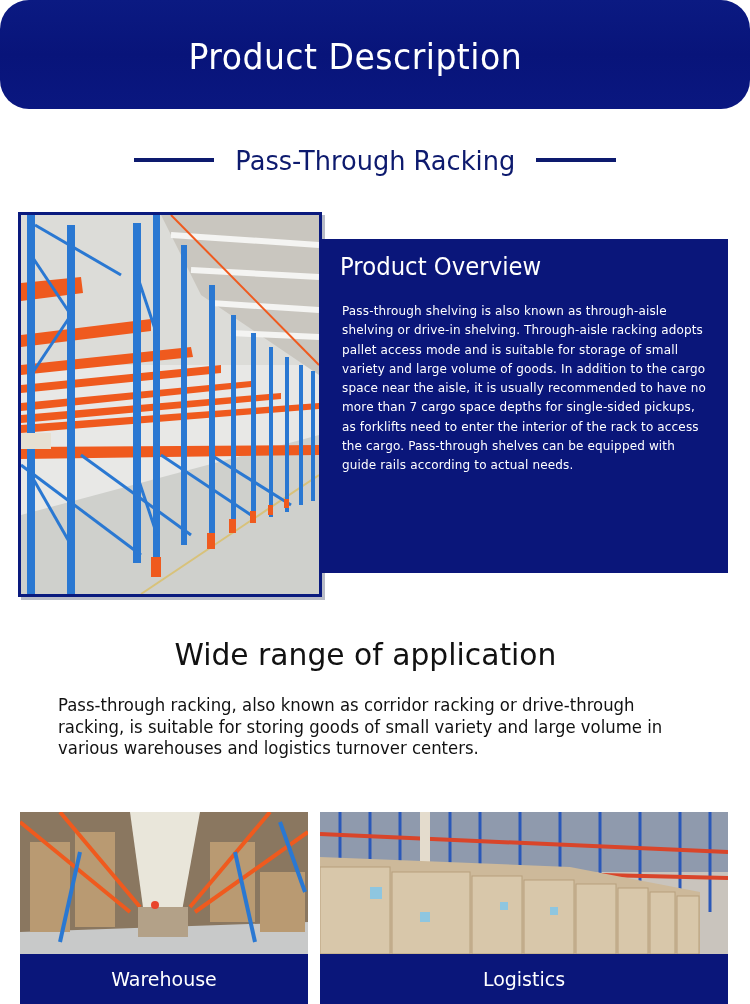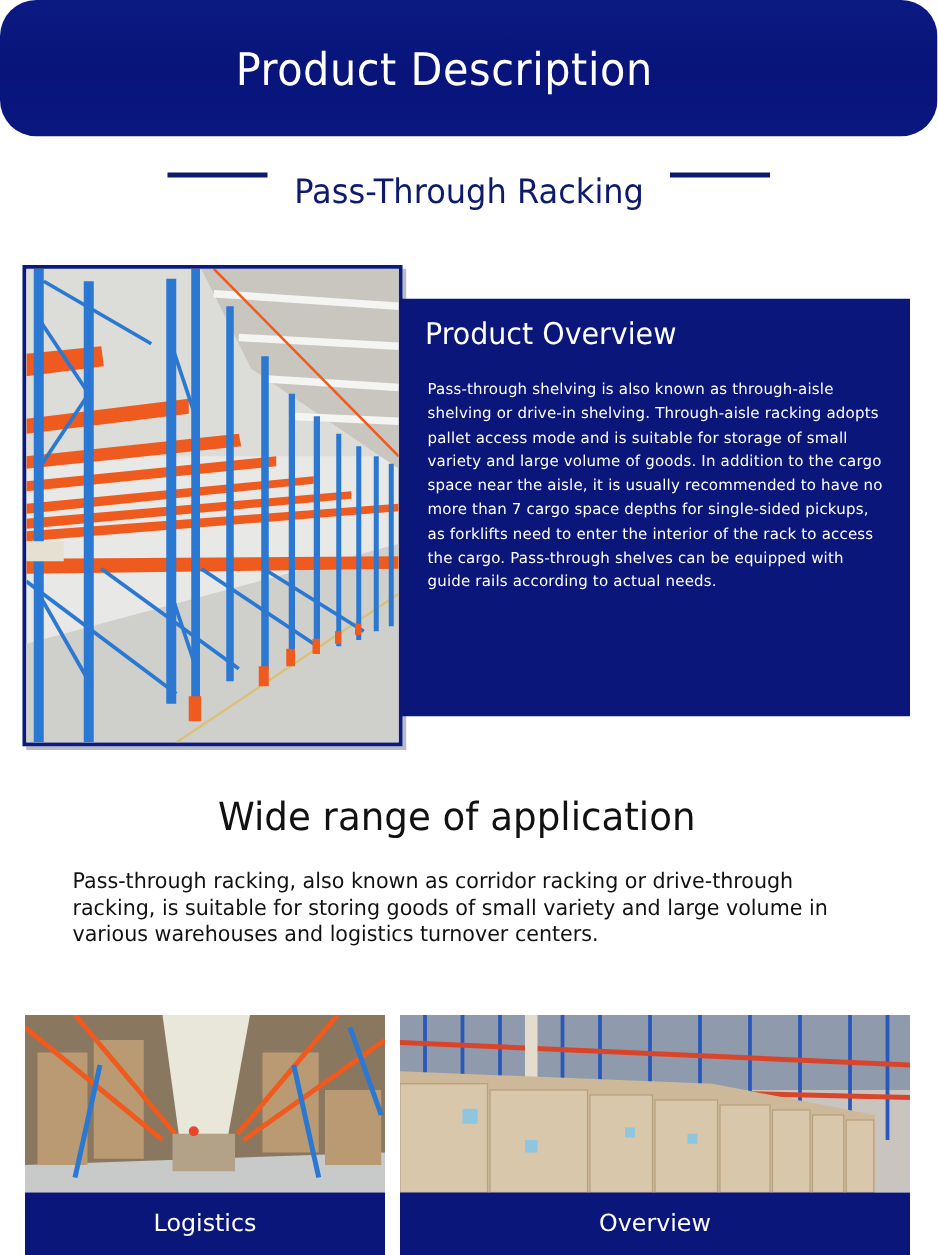--- a/index.html
+++ b/index.html
@@ -12,21 +12,21 @@
       display: flex; align-items: center; justify-content: center; border-radius: 29px;
     }
     .header-title {
       color: #ffffff; font-size: 36px; font-weight: normal; letter-spacing: 0.5px;
       font-family: "DejaVu Sans", sans-serif;
       transform: scaleX(0.92); margin-left: -40px; margin-top: 4px;
     }
 
     .section-heading {
       position: absolute; left: 0; top: 138px; width: 750px; height: 44px;
-      display: flex; justify-content: center; gap: 14px;
+      display: flex; align-items: center; justify-content: center; gap: 14px;
     }
     .heading-line { width: 80px; height: 4px; background: #0d1a6e; }
     .section-heading-text { color: #0d1a6e; font-size: 27px; font-weight: normal; transform: scaleX(0.95); }
 
     .hero-frame {
       position: absolute; left: 18px; top: 212px; width: 304px; height: 385px;
       border: 3px solid #0a1a7e;
       box-shadow: 3px 3px 0 #b9bcc7;
       overflow: hidden; background: #e8e8e6;
     }
@@ -175,21 +175,21 @@
       <line x1="250" y1="0" x2="170" y2="95"></line>
     </g>
     <g stroke="#2a78d2" stroke-width="4">
       <line x1="60" y1="40" x2="40" y2="130"></line>
       <line x1="215" y1="40" x2="235" y2="130"></line>
       <line x1="260" y1="10" x2="285" y2="80"></line>
     </g>
     <rect x="118" y="95" width="50" height="30" fill="#b3a188"></rect>
     <circle cx="135" cy="93" r="4" fill="#e8452b"></circle>
   </svg>
-  <div class="card-label">Logistics</div>
+  <div class="card-label">Warehouse</div>
 </div>
 
 <div class="card card-warehouse">
   <svg class="card-photo" viewBox="0 0 408 142" preserveAspectRatio="none">
     <rect width="408" height="142" fill="#c9c4bd"></rect>
     <rect x="0" y="0" width="408" height="60" fill="#8f9aad"></rect>
     <g stroke="#2a58b8" stroke-width="3">
       <line x1="20" y1="0" x2="20" y2="55"></line>
         <line x1="50" y1="0" x2="50" y2="55"></line>
       <line x1="80" y1="0" x2="80" y2="55"></line>
@@ -218,14 +218,14 @@
       <rect x="330" y="80" width="25" height="62"></rect>
       <rect x="357" y="84" width="22" height="58"></rect>
     </g>
     <g fill="#8ec6e0">
       <rect x="50" y="75" width="12" height="12"></rect>
       <rect x="100" y="100" width="10" height="10"></rect>
       <rect x="180" y="90" width="8" height="8"></rect>
       <rect x="230" y="95" width="8" height="8"></rect>
     </g>
   </svg>
-  <div class="card-label">Overview</div>
+  <div class="card-label">Logistics</div>
 </div>
 
 </body></html>

